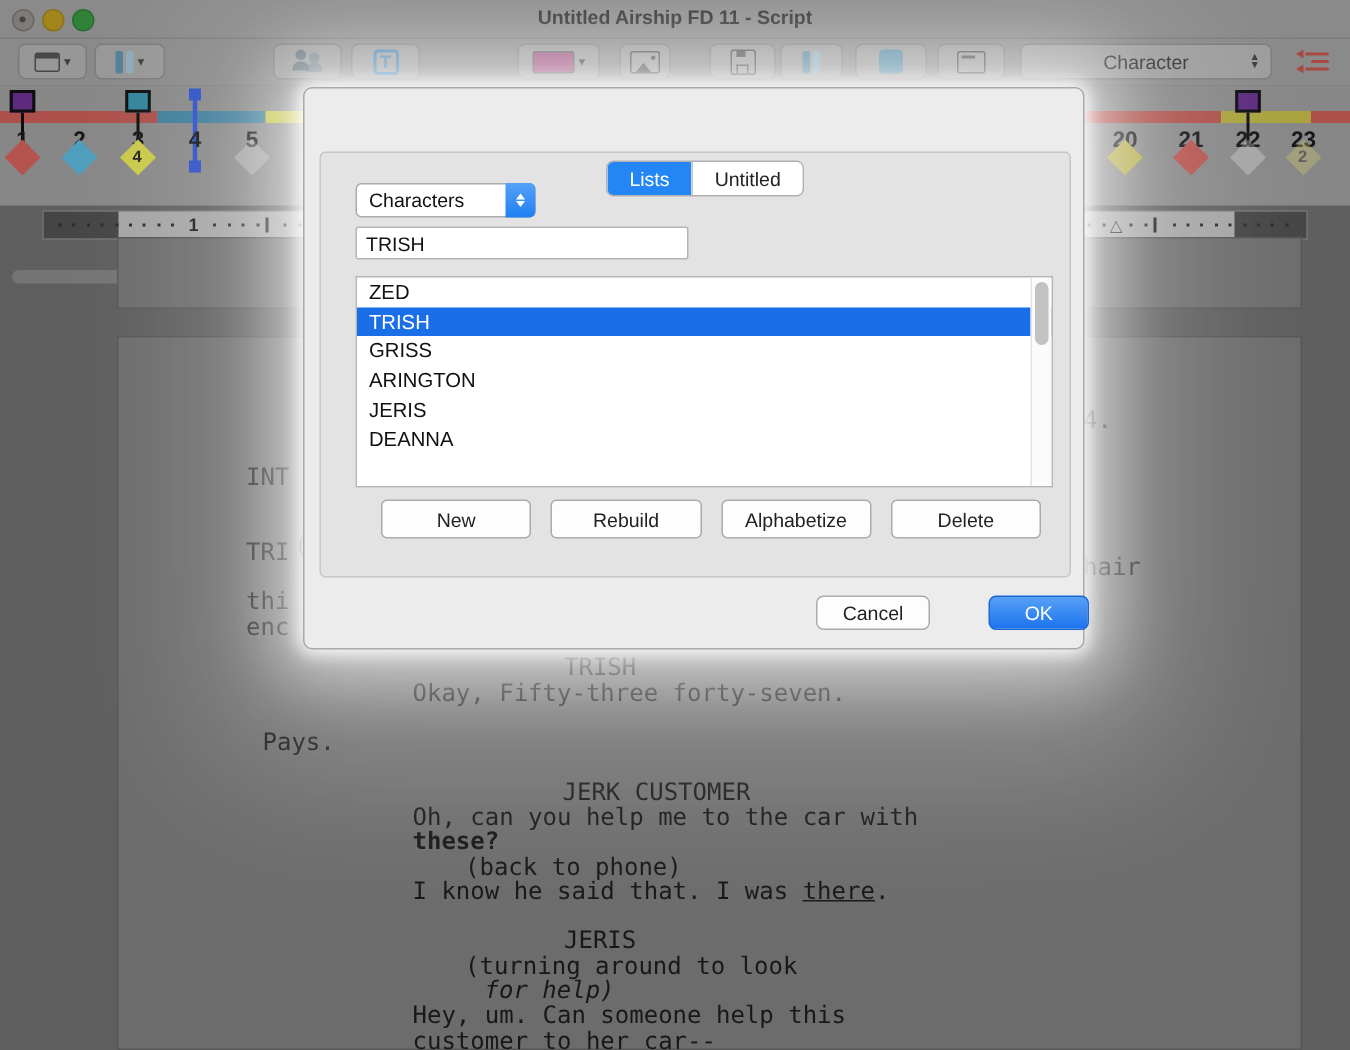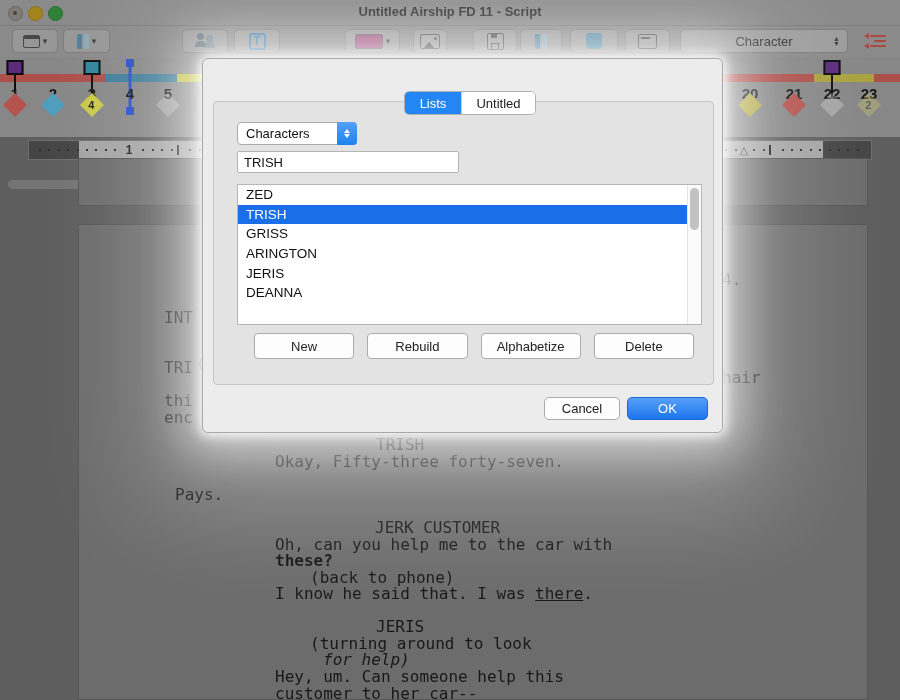--- a/index.html
+++ b/index.html
@@ -85,21 +85,21 @@
   #page-prev{top:158px;height:48px;}
   #page-main{top:224px;height:476px;}
   .sline{position:absolute;font-family:"DejaVu Sans Mono",monospace;font-size:16px;
     line-height:16px;color:#181818;white-space:pre;}
   
   #dialog{position:absolute;left:202px;top:58px;width:521px;height:375px;background:#ececec;
     border:1px solid #a9a9a9;border-radius:6px;box-sizing:border-box;
     box-shadow:0 0 12px 3px rgba(255,255,255,0.95),
                0 0 45px 18px rgba(255,255,255,0.6),
                0 18px 110px 55px rgba(255,255,255,0.28);}
-  #tabbar{position:absolute;left:201px;top:32px;height:22px;display:flex;z-index:3;
+  #tabbar{position:absolute;left:201px;top:48px;height:22px;display:flex;z-index:3;
     border:1px solid #b0b0b0;border-radius:5px;overflow:hidden;background:#fff;justify-content:space-between;}
   .tab{height:22px;display:flex;align-items:center;justify-content:center;font-size:13px;
     box-sizing:border-box;}
   .tab.sel{background:#2486f4;color:#fff;}
   .tab.unsel{background:#fff;color:#222;border-left:1px solid #c9c9c9;}
   #panel{position:absolute;left:10px;top:42px;width:501px;height:284px;background:#e3e3e3;
     border:1px solid #c6c6c6;border-radius:4px;box-sizing:border-box;}
   #popup{position:absolute;left:23px;top:20px;width:120px;height:23px;background:#fff;
     border:1px solid #ababab;border-radius:4px;display:flex;align-items:center;box-sizing:border-box;}
   #popup .lbl{flex:1;font-size:13px;color:#111;padding-left:8px;}
@@ -116,21 +116,21 @@
   .lrow{height:19.7px;line-height:19.7px;font-size:13.5px;color:#111;padding-left:8px;}
   .lrow.sel{background:#1a6fe8;color:#fff;}
   #lb-scrolltrack{position:absolute;right:0;top:0;width:13px;height:100%;background:#fbfbfb;border-left:1px solid #e4e4e4;}
   #lb-thumb{position:absolute;right:2px;top:3px;width:9px;height:42px;background:#c2c2c2;border-radius:4.5px;}
   #actionrow{position:absolute;left:40px;top:231px;width:440px;height:26px;display:flex;gap:13px;}
   .abtn{flex:1;height:26px;background:#fdfdfd;border:1px solid #ababab;border-radius:4px;
     font-family:"Liberation Sans",sans-serif;font-size:13px;color:#222;}
   .dlgbtn{position:absolute;top:338px;height:23px;border-radius:5px;font-family:"Liberation Sans",sans-serif;
     font-size:13px;box-sizing:border-box;}
   #btn-cancel{left:341px;width:76px;background:#fdfdfd;border:1px solid #ababab;color:#222;}
-  #btn-ok{left:424px;width:81px;background:linear-gradient(#57a0f6,#1d74ee);border:1px solid #1a67d6;color:#fff;}
+  #btn-ok{left:456px;width:67px;background:linear-gradient(#57a0f6,#1d74ee);border:1px solid #1a67d6;color:#fff;}
 </style>
 </head>
 <body>
 
 <div id="screen">
 
   <div id="titlebar">
     <div class="tl" id="tl-close">
         <div class="dot"></div>
       </div>

